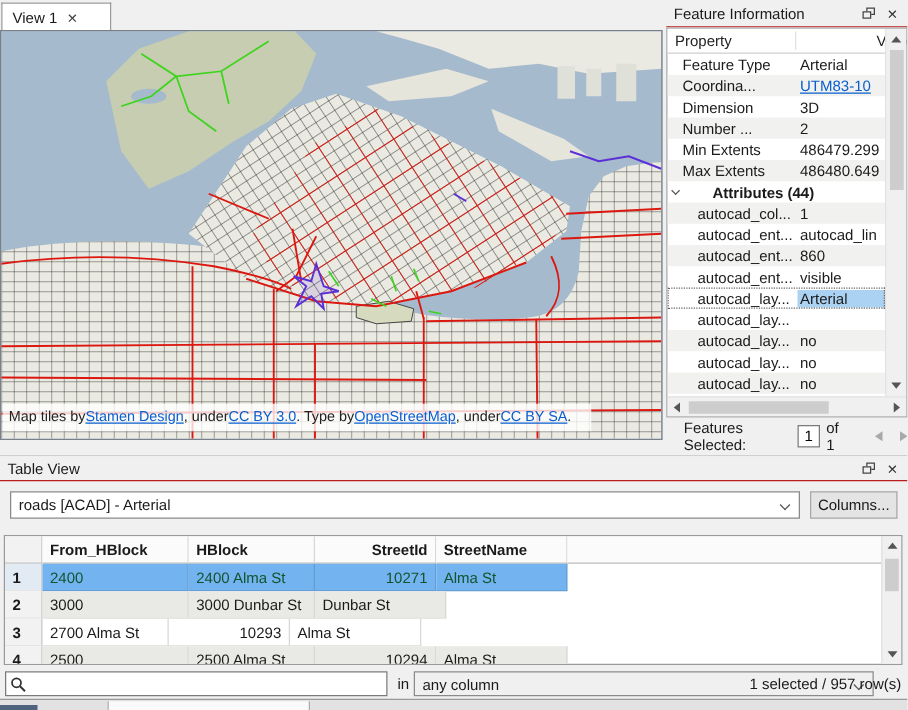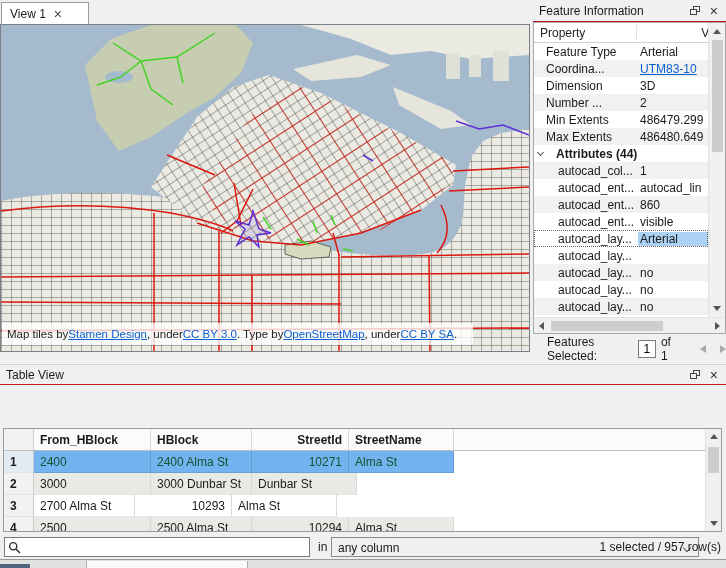--- a/index.html
+++ b/index.html
@@ -38,21 +38,21 @@
   #fi-head .c2 { left:106px; }
   #fi-head .vline { position:absolute; left:102px; top:2px; width:1px; height:15px; background:#e2e2e2; }
   #fi-rows { position:absolute; left:0; top:20px; width:174px; }
   .firow { height:17px; display:flex; align-items:center; position:relative; }
   .firow.alt { background:#f1f1ef; }
   .fiprop { padding-left:12px; width:104px; overflow:hidden; white-space:nowrap; flex:none; }
   .fiprop.lvl2 { padding-left:24px; }
   .fival { width:70px; overflow:hidden; white-space:nowrap; padding-left:2px; flex:none; }
   .fival.link { color:var(--link,#0a5fd0); text-decoration:underline; }
   .firow.group { font-weight:bold; }
-  .firow.group .fiprop { padding-left:22px; width:158px; }
+  .firow.group .fiprop { padding-left:4px; width:158px;margin-left:32px; }
   .chev { position:absolute; left:4px; top:5px; width:5px; height:5px; border-right:1.4px solid #555; border-bottom:1.4px solid #555; transform:rotate(45deg); }
   .firow.sel { outline:1px dotted #666; outline-offset:-1px; }
   .firow.sel .fival { background:var(--selection-cell,#abd2f2); }
 
   
   .sb-track { position:absolute; background:#f0f0f0; }
   .sb-thumb { position:absolute; background:#cdcdcd; }
   .arr { position:absolute; width:0; height:0; }
   .arr.up    { border-left:4px solid transparent; border-right:4px solid transparent; border-bottom:5px solid #555; }
   .arr.down  { border-left:4px solid transparent; border-right:4px solid transparent; border-top:5px solid #555; }
@@ -318,20 +318,27 @@
     <span>Table View</span>
     <span class="dock-btns">
       <span class="float-icon">
           <i class="b1"></i>
           <i class="b2"></i>
         </span>
       <span class="x-icon">×</span>
     </span>
   </div>
 
+  <div id="tv-toolbar">
+    <div id="tv-combo">
+      <span>roads [ACAD] - Arterial</span>
+      <span class="combo-chev"></span>
+    </div>
+    <div id="tv-columns-btn">Columns...</div>
+  </div>
 
   <div id="tv-grid">
     <div class="tvr" id="tv-head">
       <span class="tvc cnum"></span>
       <span class="tvc c0">From_HBlock</span>
       <span class="tvc c1">HBlock</span>
       <span class="tvc c2">StreetId</span>
       <span class="tvc c3">StreetName</span>
       <span class="tvc cfill"></span>
     </div>

